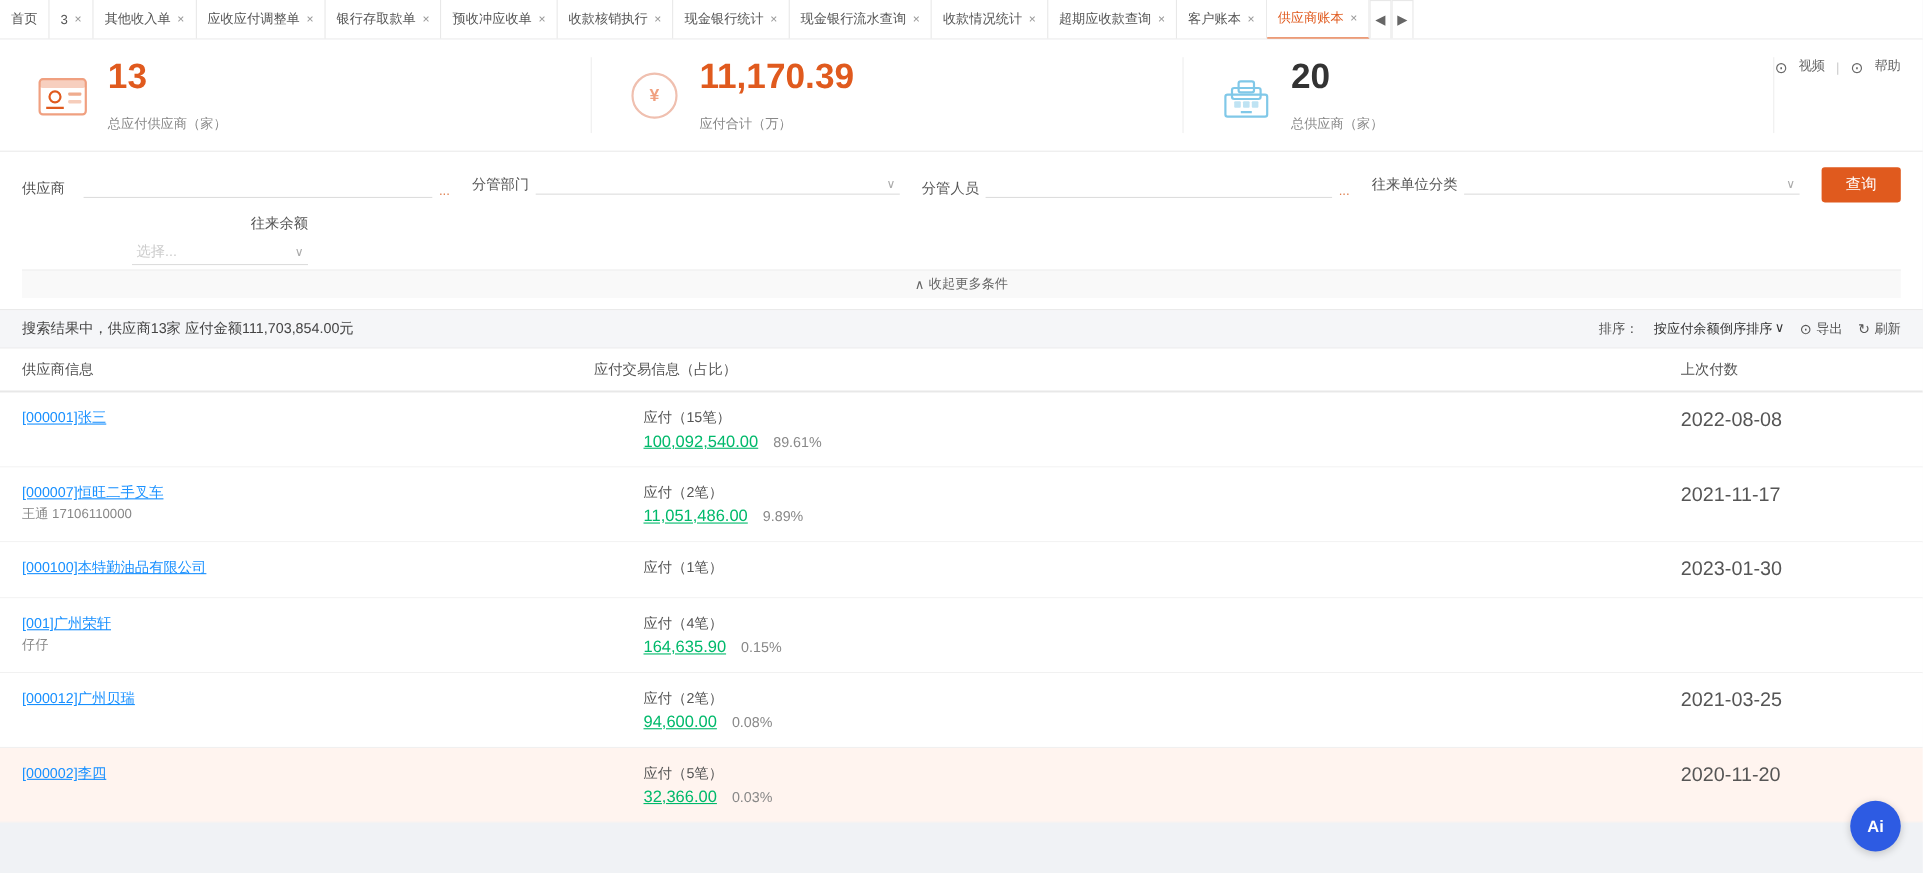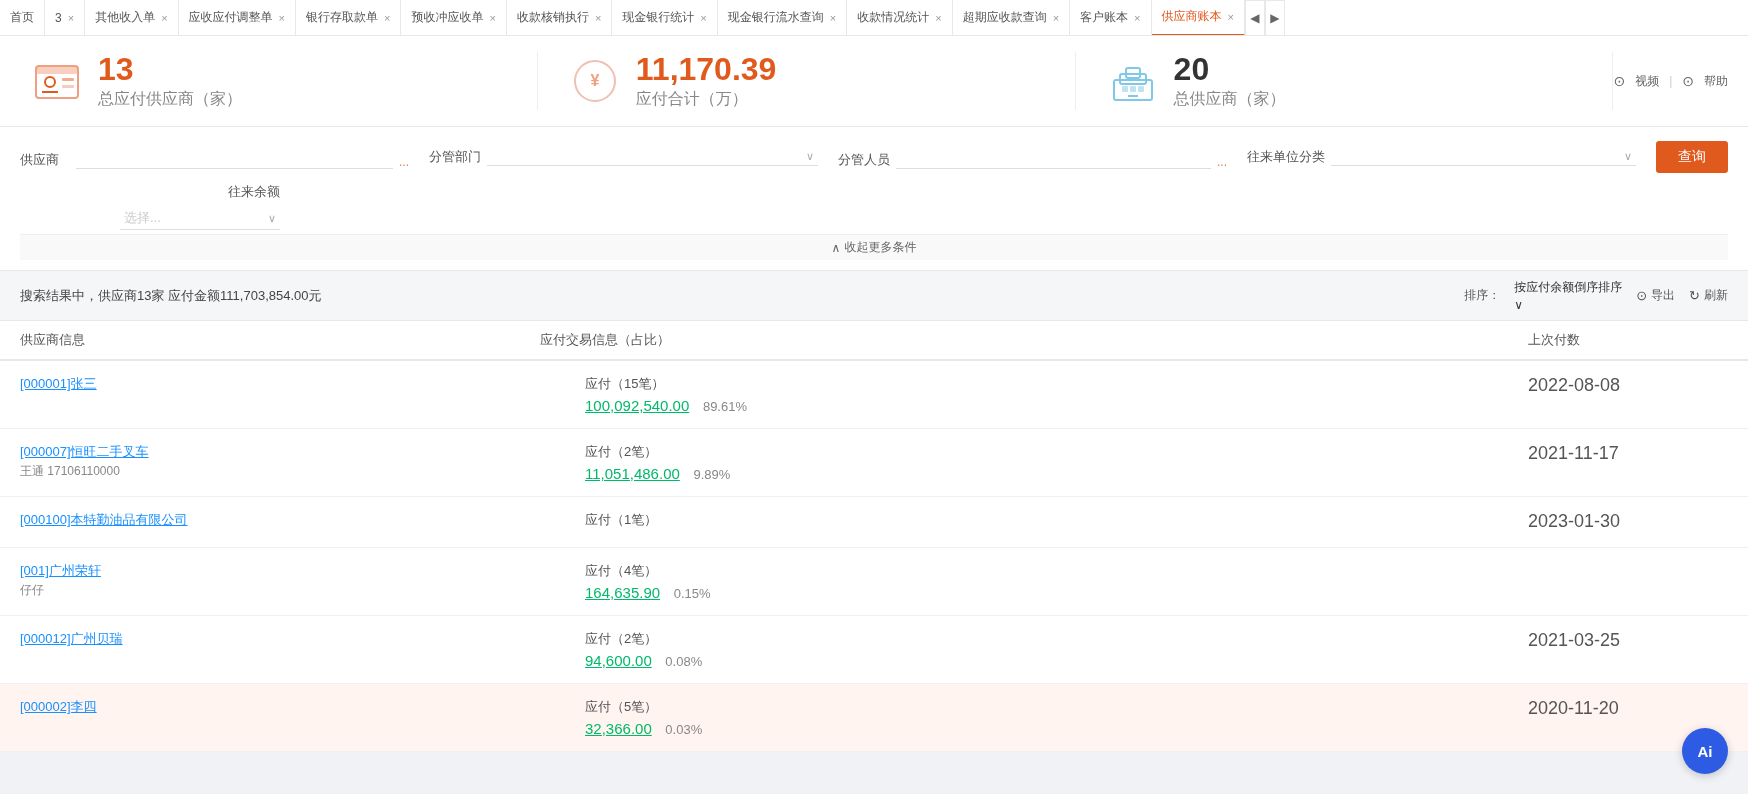--- a/index.html
+++ b/index.html
@@ -47,21 +47,21 @@
       cursor: pointer;
       color: #666;
       font-size: 12px;
       background: #fff;
     }
 
     
     .summary-bar {
       background: #fff;
       display: flex;
-      align-items: center;
+      align-items: flex-start;
       padding: 16px 20px;
       border-bottom: 1px solid #e8e8e8;
       gap: 0;
     }
     .summary-card {
       display: flex;
       align-items: center;
       gap: 14px;
       flex: 1;
       border-right: 1px solid #eee;
@@ -78,23 +78,23 @@
     }
     .card-icon svg { width: 50px; height: 50px; }
     .card-text {}
     .card-number {
       font-size: 32px;
       font-weight: bold;
       color: #e05a1e;
       line-height: 1.1;
     }
     .card-label {
-      font-size: 16px;
+      font-size: 12px;
       color: #888;
-      margin-top: 2px;
+      margin-top: 17px;
     }
     .top-right-links {
       margin-left: auto;
       display: flex;
       align-items: center;
       gap: 10px;
       font-size: 12px;
       color: #666;
     }
     .top-right-links span { cursor: pointer; }
@@ -189,21 +189,20 @@
       font-size: 12px;
       color: #555;
     }
     .sort-label { color: #555; }
     .sort-value {
       color: #333;
       cursor: pointer;
       display: flex;
       align-items: flex-start;
       gap: 2px;
-      flex-direction: column;
     }
     .action-link {
       display: flex;
       align-items: center;
       gap: 4px;
       cursor: pointer;
       color: #555;
     }
 
     

